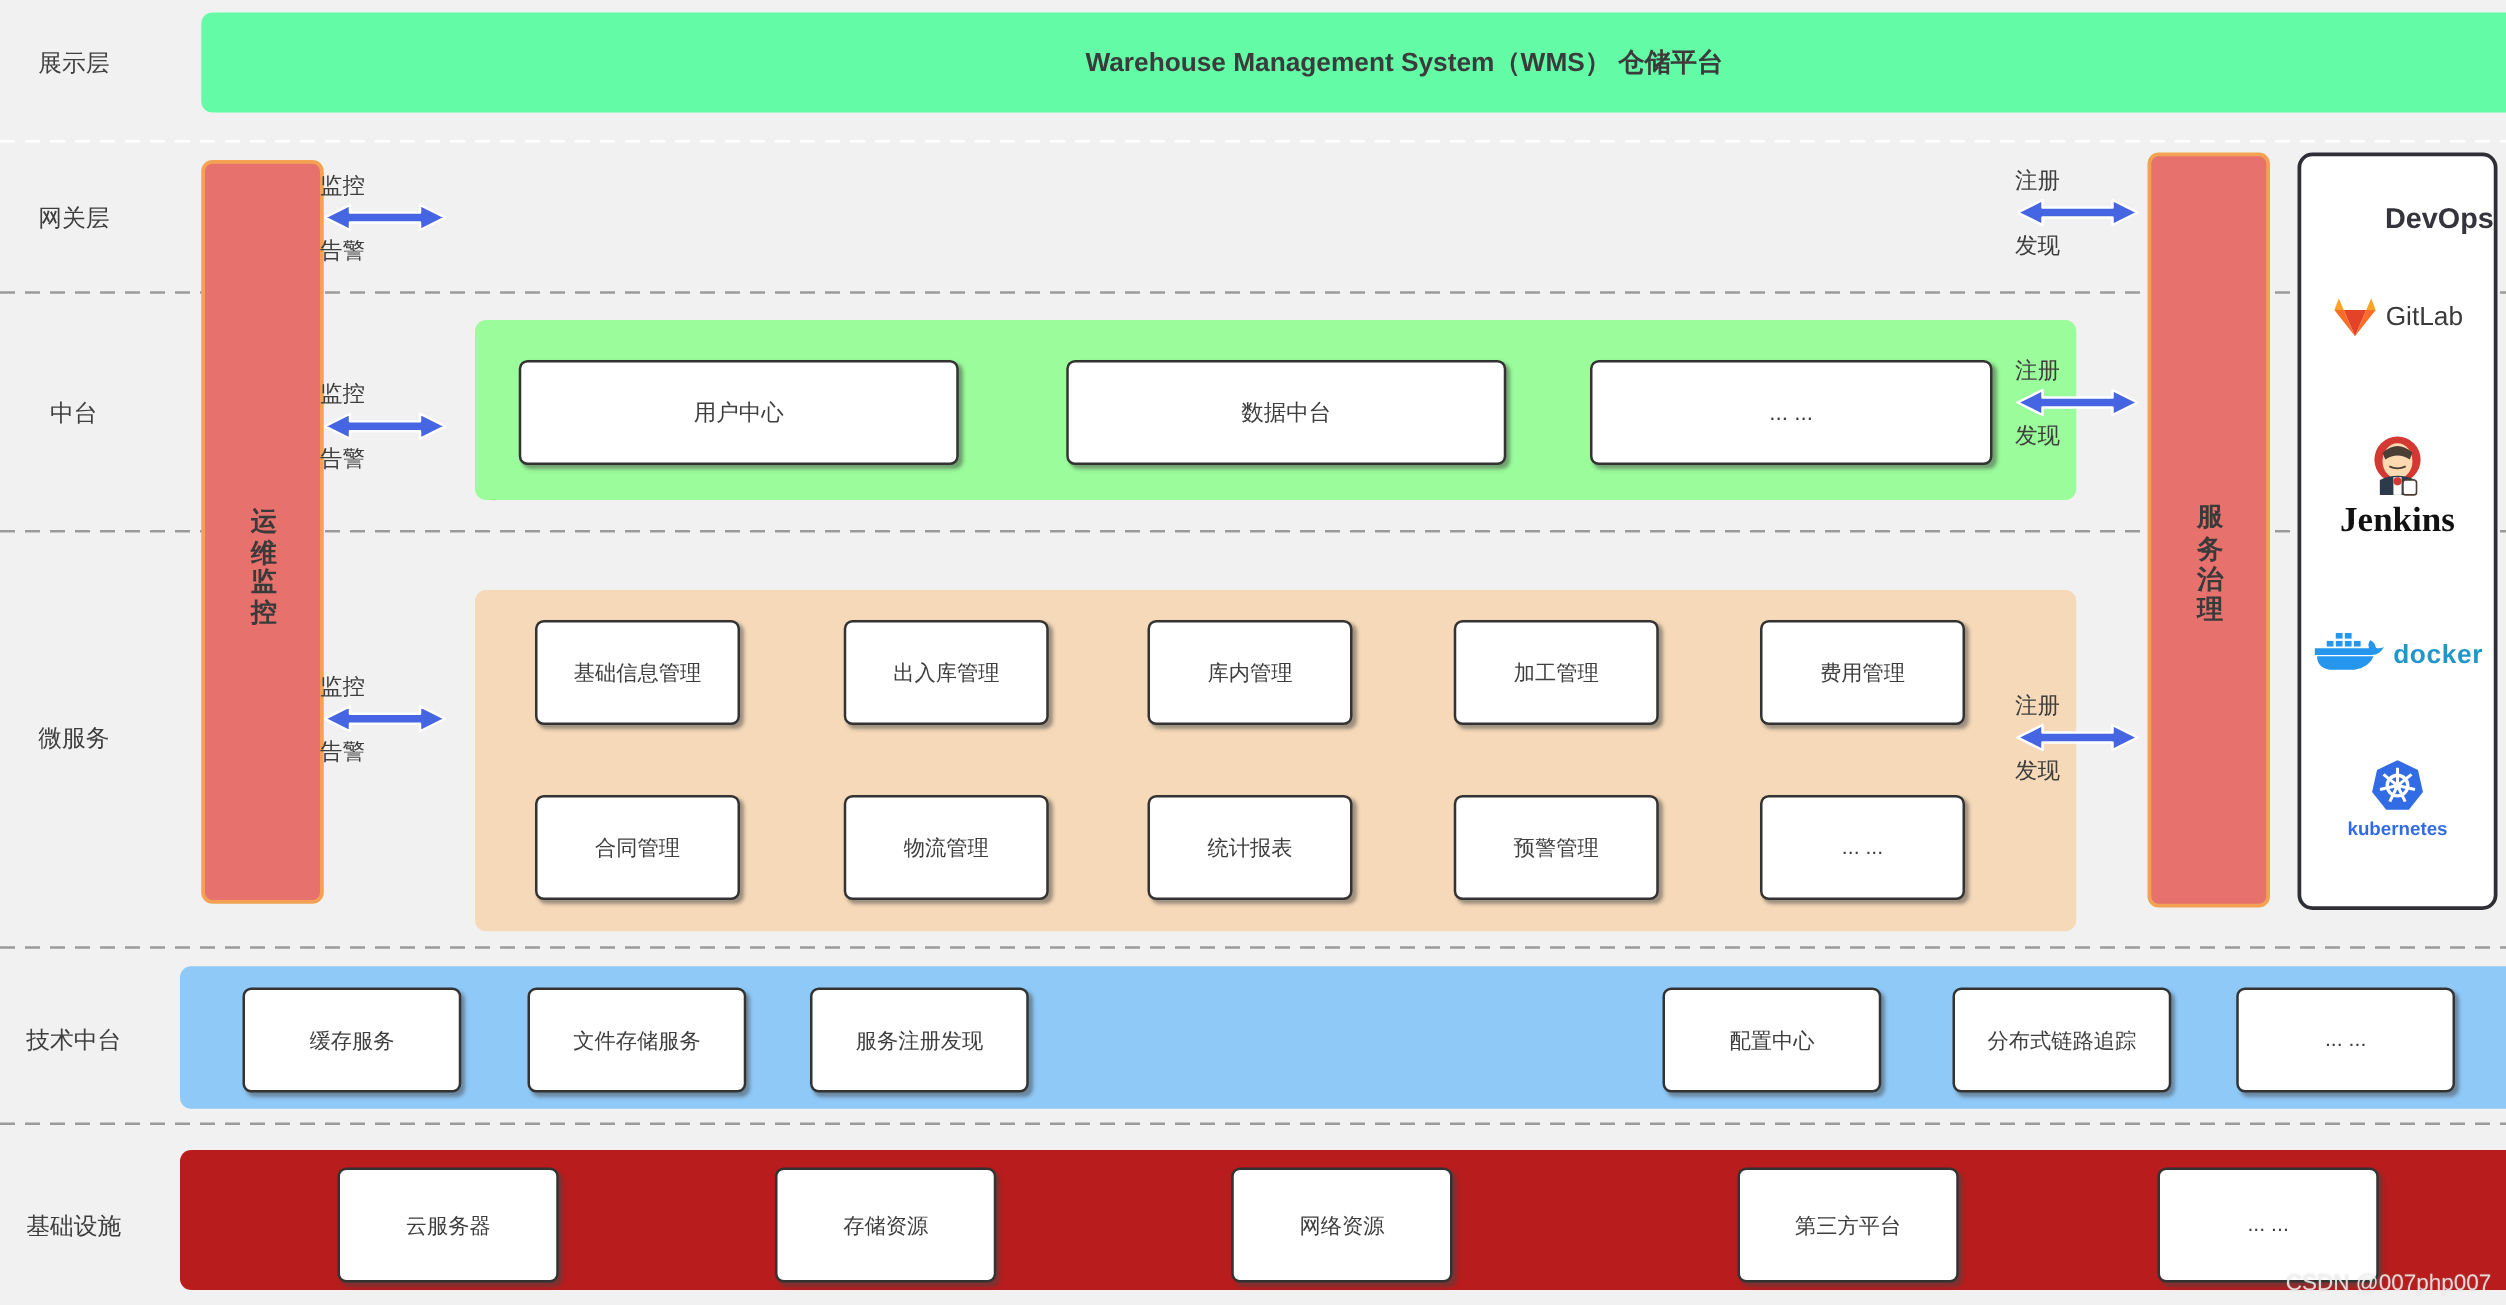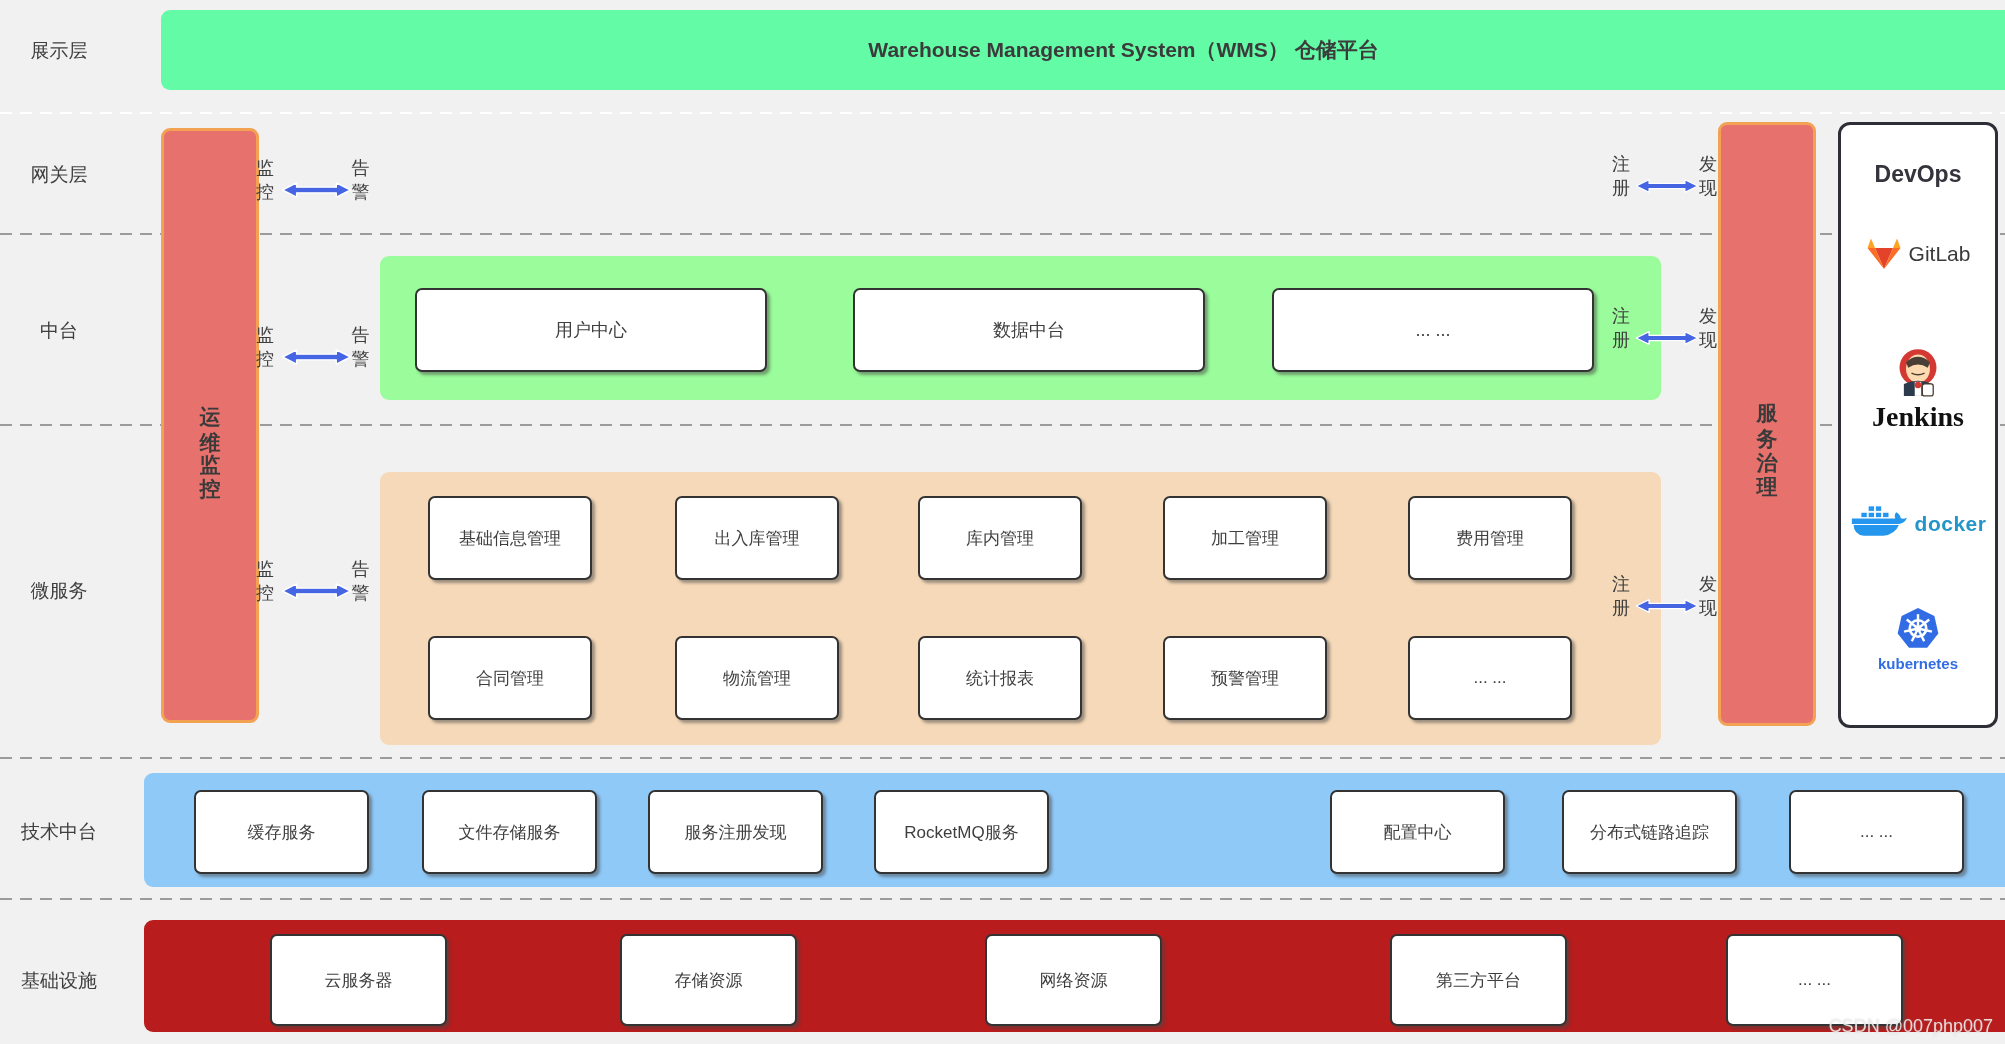--- a/index.html
+++ b/index.html
@@ -28,26 +28,26 @@
   .wbox{position:absolute;background:#fff;border:2px solid #333;border-radius:7px;
     box-shadow:3px 3px 3px rgba(70,70,70,.5);display:flex;align-items:center;justify-content:center;
     font-size:17px;color:#3e3e3e;text-align:center;}
   .wbox.big{font-size:18px;}
   
   .vbar{position:absolute;width:98px;background:#e7716c;border:3px solid #f3a253;border-radius:9px;
     z-index:3;display:flex;align-items:center;justify-content:center;box-sizing:border-box;}
   .vbar .vtext{writing-mode:vertical-rl;text-orientation:upright;letter-spacing:1.15em;
     font-size:21px;font-weight:bold;color:#3a3a3a;padding-top:1.1em;}
   
-  .arrowunit{position:absolute;display:flex;flex-direction:row;align-items:flex-end;z-index:3;
-    font-size:18px;color:#3e3e3e;line-height:24px;margin-top:20px;}
+  .arrowunit{position:absolute;display:flex;flex-direction:column;align-items:flex-start;z-index:3;
+    font-size:18px;color:#3e3e3e;line-height:24px;}
   .arrowunit svg{display:block;margin:1px 0;}
   
   .devops{position:absolute;background:#fff;border:3px solid #2e2e36;border-radius:12px;z-index:3;box-sizing:border-box;}
-  .devops .dv-title{position:absolute;top:36px;left:0;width:100%;text-align:center;
+  .devops .dv-title{position:absolute;top:36px;left:0;width:100%;text-align:right;
     font-size:23px;font-weight:bold;color:#35343c;}
   .dv-row{position:absolute;left:0;width:100%;display:flex;align-items:center;justify-content:center;gap:7px;}
   .dv-col{position:absolute;left:0;width:100%;display:flex;flex-direction:column;align-items:center;}
   .gitlab-label{font-size:21px;color:#3a3a3a;}
   .jenkins-label{font-family:"Liberation Serif","DejaVu Serif",serif;font-size:28px;font-weight:bold;color:#111;}
   .docker-label{font-size:21px;font-weight:bold;color:#2396c9;letter-spacing:.5px;text-align:center;}
   .k8s-label{font-size:15px;font-weight:bold;color:#326ce5;margin-top:4px;}
   .watermark{position:absolute;right:12px;top:1016px;font-size:18px;color:rgba(240,240,240,.88);z-index:6;
     text-shadow:0 0 2px rgba(150,150,150,.35);}
 </style>
@@ -88,21 +88,20 @@
     <div class="wbox" style="left:295px;top:164px;width:160px;height:80px">物流管理</div>
     <div class="wbox" style="left:538px;top:164px;width:160px;height:80px">统计报表</div>
     <div class="wbox" style="left:783px;top:164px;width:160px;height:80px">预警管理</div>
     <div class="wbox" style="left:1028px;top:164px;width:160px;height:80px">... ...</div>
   </div>
 
   <div class="band tech" style="left:144px;top:773px;width:1853px;height:114px">
     <div class="wbox" style="left:50px;top:17px;width:171px;height:80px">缓存服务</div>
     <div class="wbox" style="left:278px;top:17px;width:171px;height:80px">文件存储服务</div>
     <div class="wbox" style="left:504px;top:17px;width:171px;height:80px">服务注册发现</div>
-    <div class="wbox" style="left:730px;top:17px;width:171px;height:80px">RocketMQ服务</div>
     <div class="wbox" style="left:1186px;top:17px;width:171px;height:80px">配置中心</div>
     <div class="wbox" style="left:1418px;top:17px;width:171px;height:80px">分布式链路追踪</div>
     <div class="wbox" style="left:1645px;top:17px;width:171px;height:80px">... ...</div>
   </div>
 
   <div class="band infra" style="left:144px;top:920px;width:1856px;height:112px">
     <div class="wbox" style="left:126px;top:14px;width:173px;height:88px">云服务器</div>
     <div class="wbox" style="left:476px;top:14px;width:173px;height:88px">存储资源</div>
     <div class="wbox" style="left:841px;top:14px;width:173px;height:88px">网络资源</div>
     <div class="wbox" style="left:1246px;top:14px;width:173px;height:88px">第三方平台</div>

